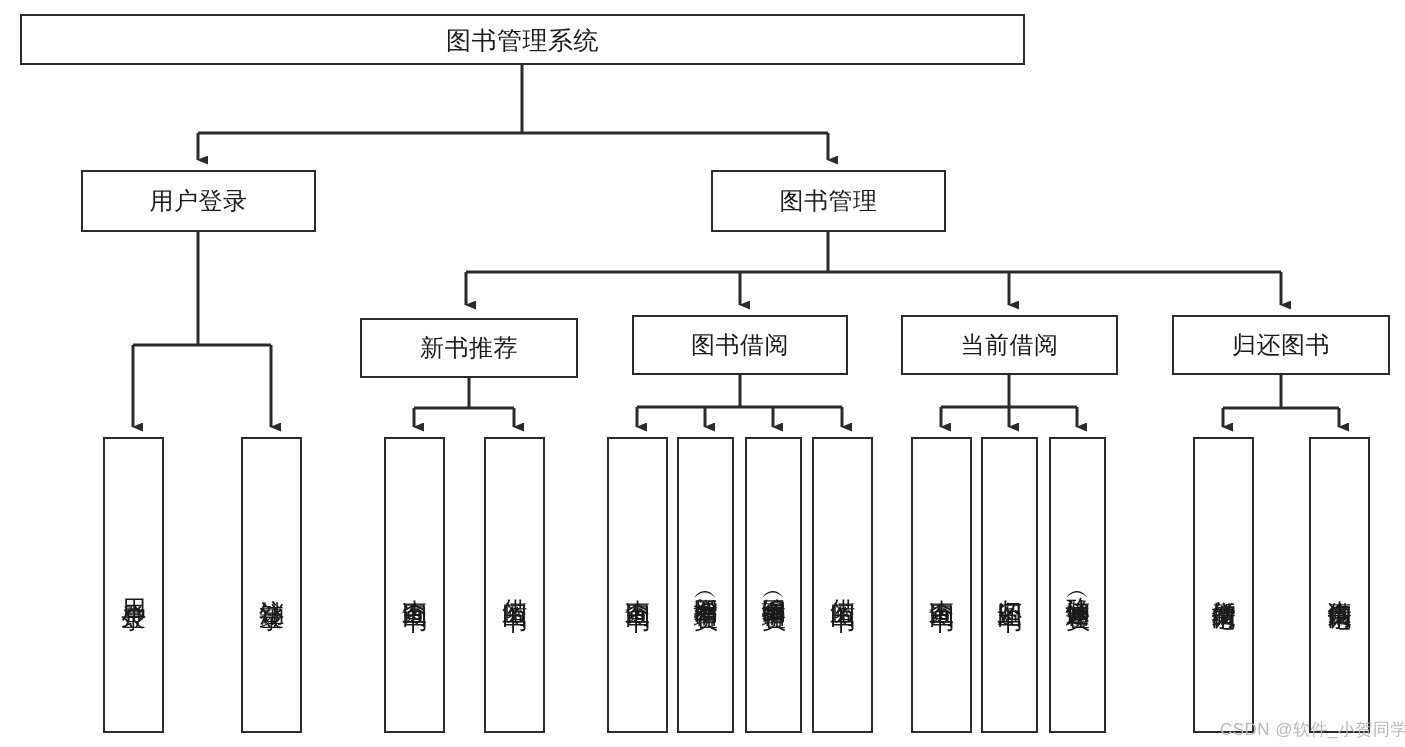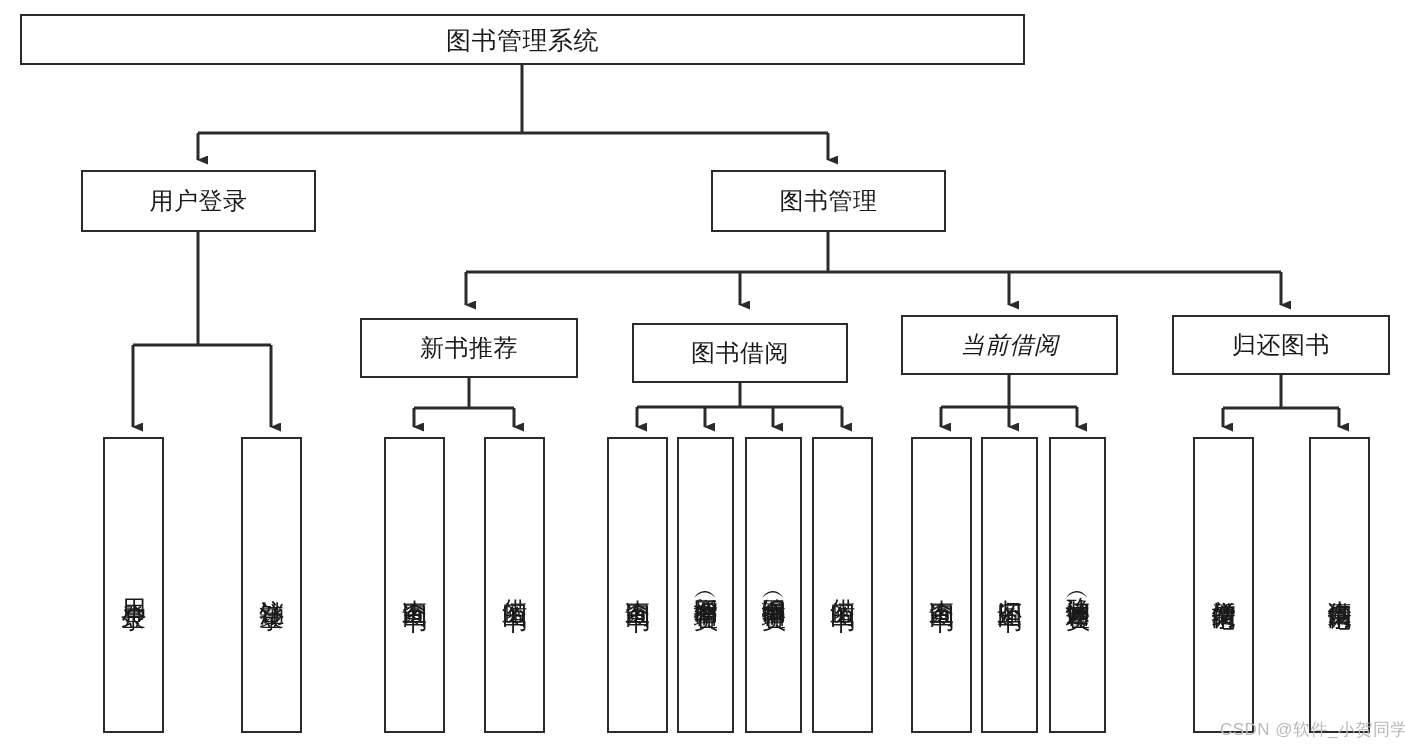--- a/index.html
+++ b/index.html
@@ -120,24 +120,24 @@
   <div class="node lvl2" style="left:81px;top:170px;width:235px;height:62px;">
     <span class="label">用户登录</span>
   </div>
   <div class="node lvl2" style="left:711px;top:170px;width:235px;height:62px;">
     <span class="label">图书管理</span>
   </div>
 
   <div class="node lvl3" style="left:360px;top:318px;width:218px;height:60px;">
     <span class="label">新书推荐</span>
   </div>
-  <div class="node lvl3" style="left:632px;top:315px;width:216px;height:60px;margin-top:8px;">
+  <div class="node lvl3" style="left:632px;top:315px;width:216px;height:60px;">
     <span class="label">图书借阅</span>
   </div>
-  <div class="node lvl3" style="left:901px;top:315px;width:217px;height:60px;font-style:italic;">
+  <div class="node lvl3" style="left:901px;top:315px;width:217px;height:60px;">
     <span class="label">当前借阅</span>
   </div>
   <div class="node lvl3" style="left:1172px;top:315px;width:218px;height:60px;">
     <span class="label">归还图书</span>
   </div>
 
   <div class="node leaf" style="left:103px;top:437px;width:61px;height:296px;">
     <span class="label">用户登录</span>
   </div>
   <div class="node leaf" style="left:241px;top:437px;width:61px;height:296px;">

